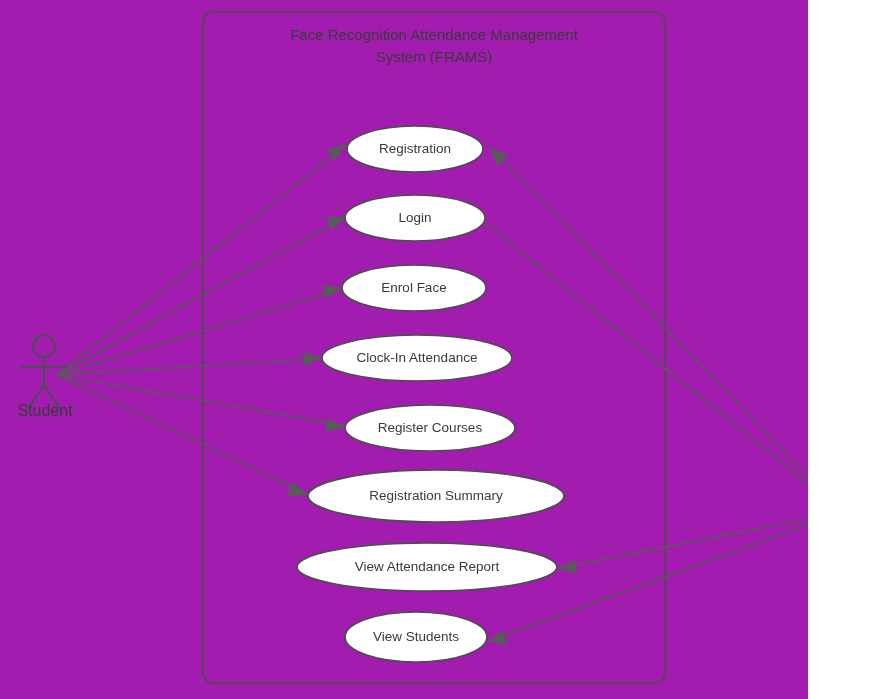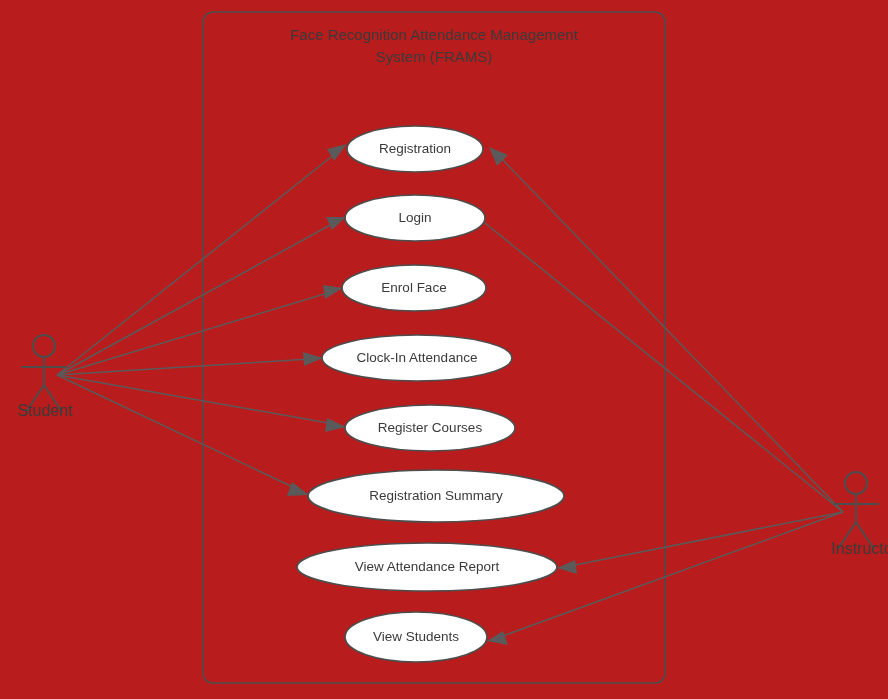--- a/index.html
+++ b/index.html
@@ -2,23 +2,23 @@
 <html><head>
 <meta charset="utf-8">
 <style>
   html, body {
     margin: 0;
     padding: 0;
     background: #ffffff;
   }
   #canvas {
     position: relative;
-    width: 888px;
+    width: 808px;
     height: 699px;
-    background: #b91c1c;
+    background: #a21caf;
     overflow: hidden;
     font-family: "Liberation Sans", sans-serif;
   }
   #diagram-svg {
     position: absolute;
     left: 0;
     top: 0;
     width: 888px;
     height: 699px;
   }

